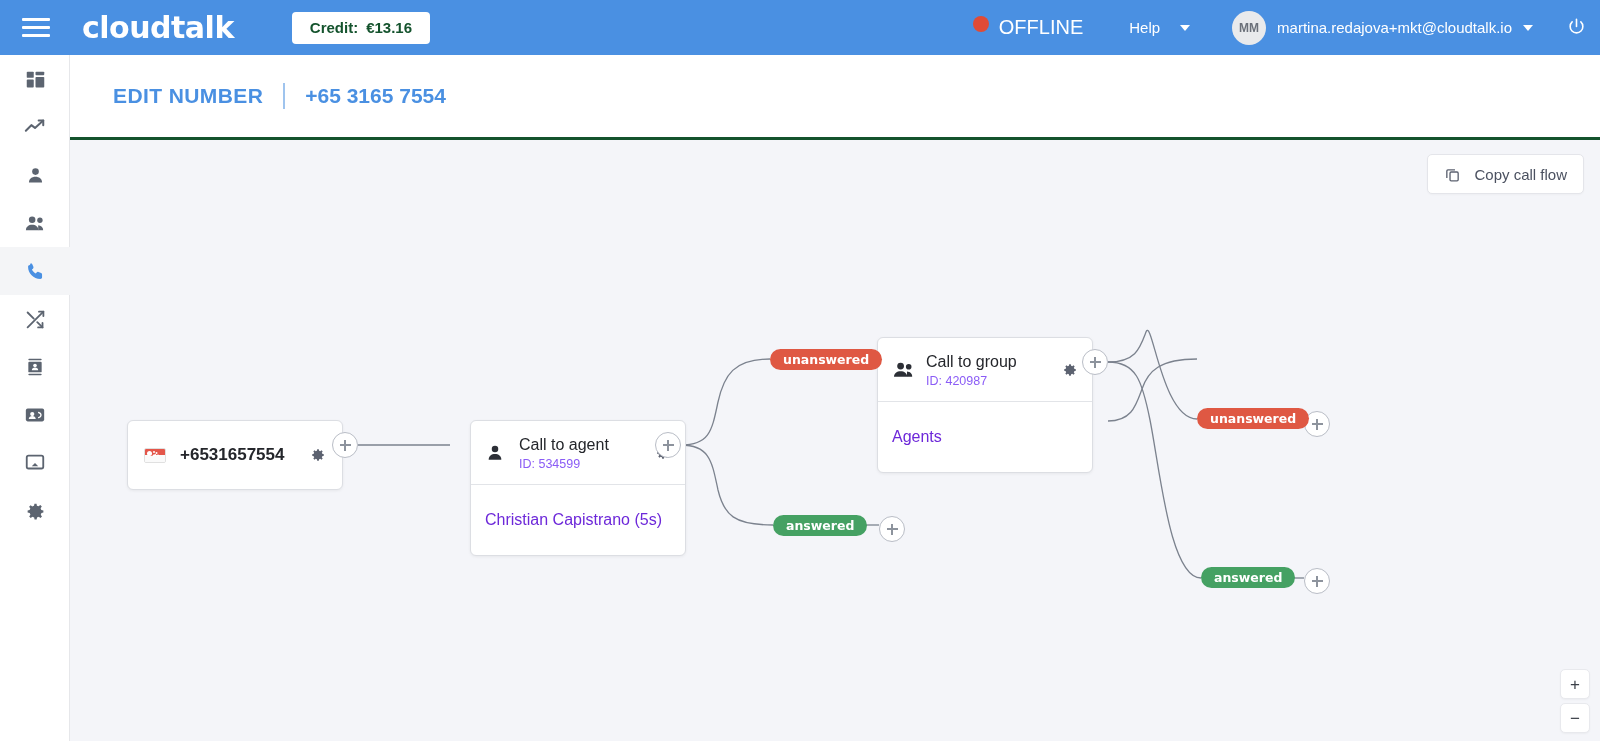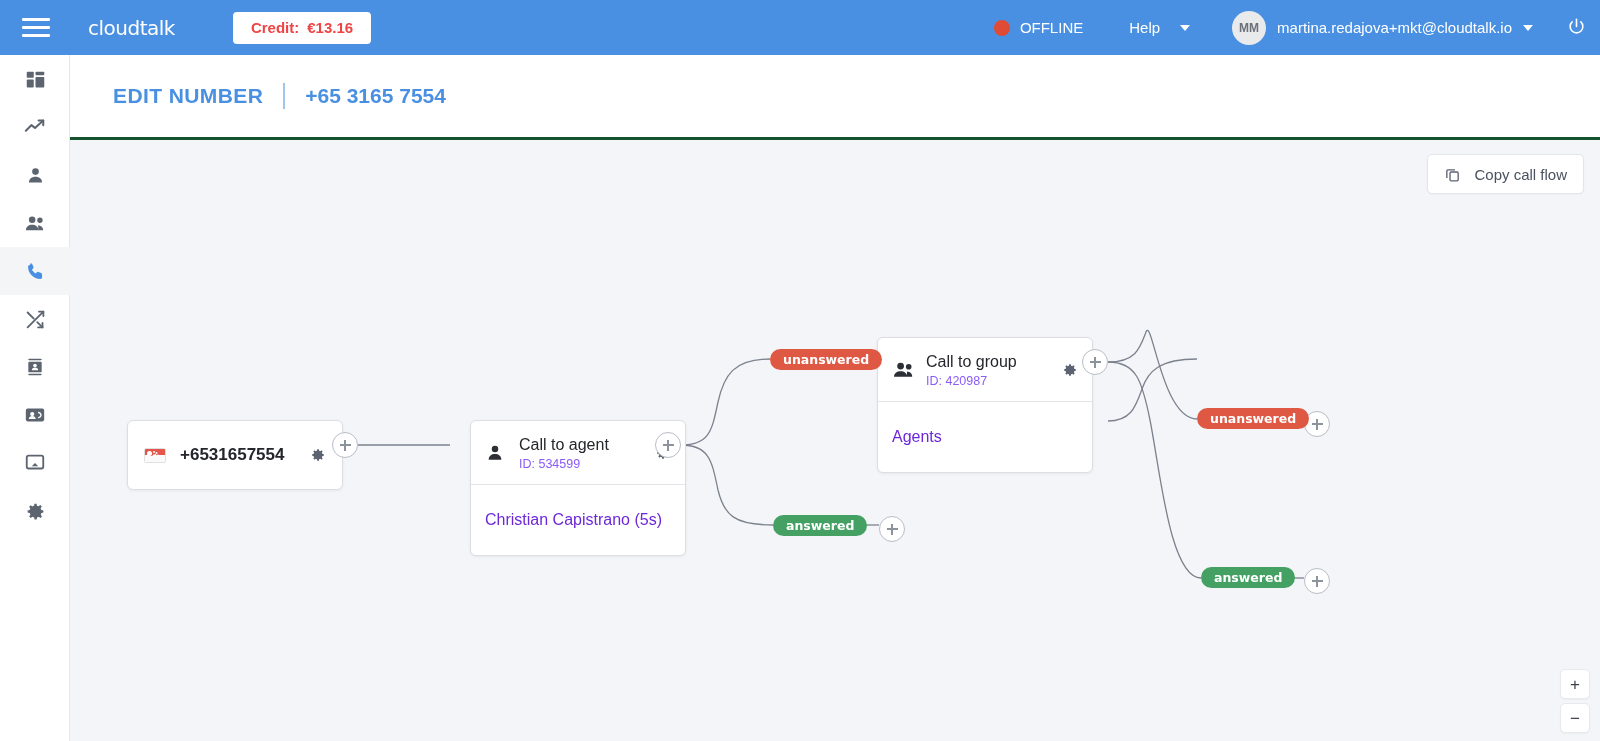--- a/index.html
+++ b/index.html
@@ -22,41 +22,41 @@
     width: 72px; height: 55px;
     display: flex; align-items: center; justify-content: center;
     cursor: pointer;
   }
   .hamburger .bars { width: 28px; }
   .hamburger .bars span {
     display: block; height: 3px; background: #fff;
     border-radius: 1px; margin: 5px 0;
   }
   .brand {
-    font-size: 20px; font-weight: normal; color: #fff;
-    letter-spacing: -0.5px; margin-left: 16px;
+    font-size: 30px; font-weight: bold; color: #fff;
+    letter-spacing: -0.5px; margin-left: 10px;
     font-family: "DejaVu Sans", sans-serif;
   }
   .credit-pill {
     margin-left: 58px;
     background: #fff; border-radius: 4px;
     height: 32px; padding: 0 18px;
     display: flex; align-items: center;
-    font-size: 15px; font-weight: bold; color: #ef4444;
+    font-size: 15px; font-weight: bold; color: #14532d;
     cursor: pointer;
   }
   .credit-pill .cr-label { margin-right: 8px; }
 
   .topbar-right {
     margin-left: auto; display: flex; align-items: center;
     height: 55px; padding-right: 14px;
   }
   .status-wrap {
-    display: flex; align-items: center; gap: 10px;
-    color: #fff; font-size: 15px; cursor: pointer;
+    display: flex; gap: 10px;
+    color: #fff; font-size: 20px; cursor: pointer;
   }
   .status-dot {
     width: 16px; height: 16px; border-radius: 50%;
     background: #e04b36; display: inline-block;
   }
   .help-menu {
     display: flex; align-items: center; gap: 20px;
     color: #fff; font-size: 15px; margin-left: 46px; cursor: pointer;
   }
   .caret {

